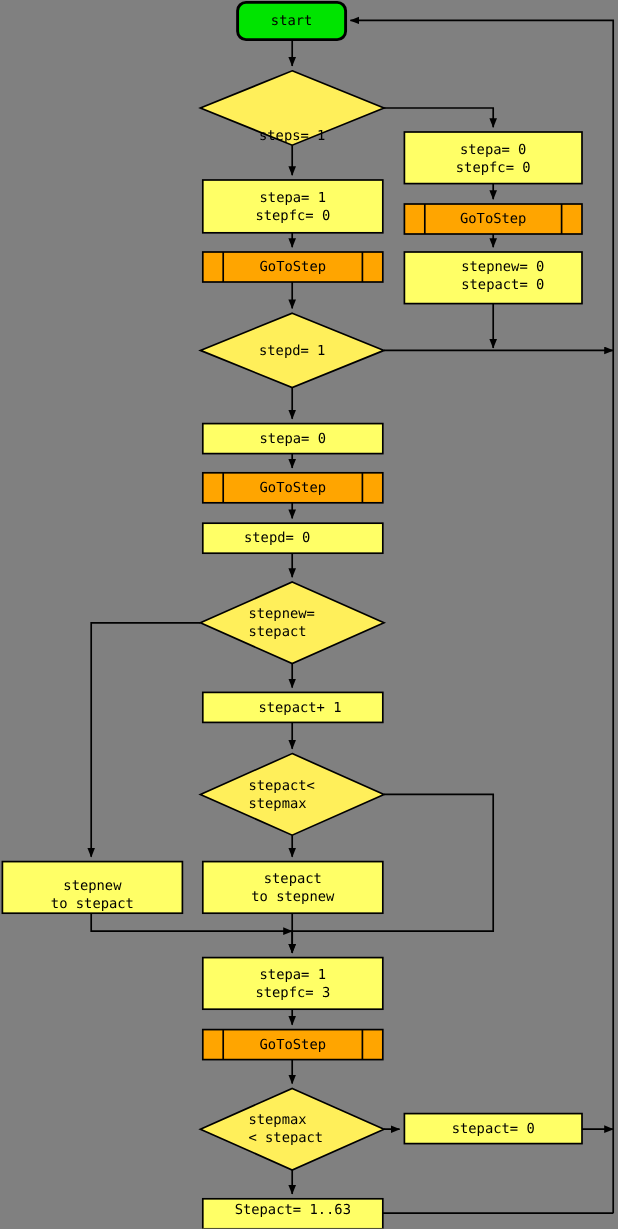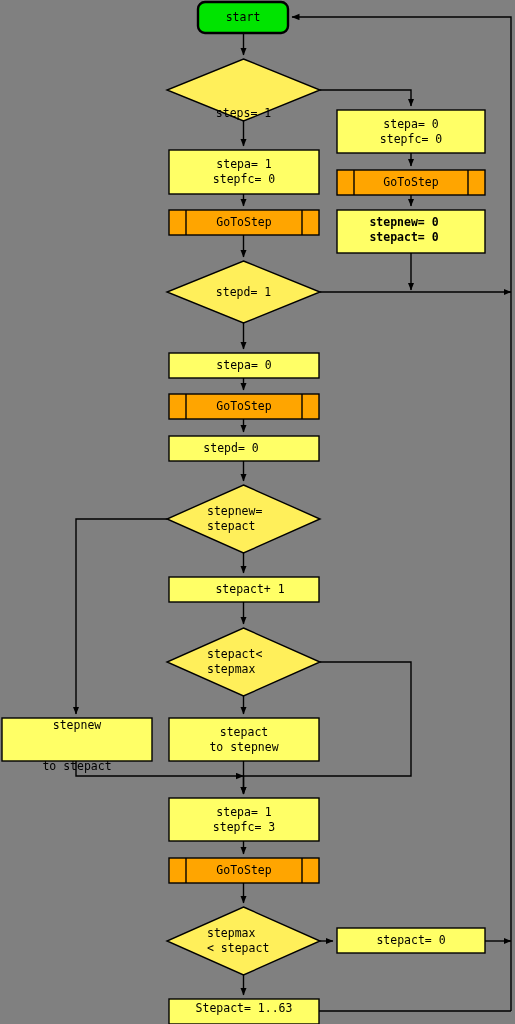--- a/index.html
+++ b/index.html
@@ -113,29 +113,29 @@
         <rect x="169" y="999" width="150" height="25" fill="#ffff66" stroke="#000000" stroke-width="1.4"></rect>
       </g>
   </svg>
   <div id="labels-layer">
       <div class="node-label" style="left: 198px; top: 2px; width: 90px; height: 31px;"><span>start</span></div>
       <div class="node-label" style="left: 167px; top: 59px; width: 153px; height: 62px; justify-content: flex-end;"><span>steps= 1</span></div>
       <div class="node-label" style="left: 169px; top: 150px; width: 150px; height: 44px;"><span>stepa= 1</span><span>stepfc= 0</span></div>
       <div class="node-label" style="left: 169px; top: 210px; width: 150px; height: 25px;"><span>GoToStep</span></div>
       <div class="node-label" style="left: 337px; top: 110px; width: 148px; height: 43px;"><span>stepa= 0</span><span>stepfc= 0</span></div>
       <div class="node-label" style="left: 337px; top: 170px; width: 148px; height: 25px;"><span>GoToStep</span></div>
-      <div class="node-label" style="left: 330px; top: 210px; width: 148px; height: 39px; font-weight: bold;"><span>stepnew= 0</span><span>stepact= 0</span></div>
+      <div class="node-label" style="left: 345px; top: 210px; width: 148px; height: 39px;"><span>stepnew= 0</span><span>stepact= 0</span></div>
       <div class="node-label" style="left: 167px; top: 261px; width: 153px; height: 62px; justify-content: center;"><span>stepd= 1</span></div>
       <div class="node-label" style="left: 169px; top: 353px; width: 150px; height: 25px;"><span>stepa= 0</span></div>
       <div class="node-label" style="left: 169px; top: 394px; width: 150px; height: 25px;"><span>GoToStep</span></div>
       <div class="node-label" style="left: 169px; top: 436px; width: 124px; height: 25px;"><span>stepd= 0</span></div>
       <div class="node-label left" style="left: 167px; top: 485px; width: 153px; height: 68px; padding-left: 40px;"><span>stepnew=</span><span>stepact</span></div>
       <div class="node-label" style="left: 169px; top: 577px; width: 162px; height: 25px;"><span>stepact+ 1</span></div>
       <div class="node-label left" style="left: 167px; top: 628px; width: 153px; height: 68px; padding-left: 40px;"><span>stepact&lt;</span><span>stepmax</span></div>
-      <div class="node-label" style="left: 2px; top: 718px; width: 150px; height: 56px; justify-content: space-between;"><span>stepnew</span><span>to stepact</span></div>
+      <div class="node-label" style="left: 2px; top: 718px; width: 150px; height: 56px;"><span>stepnew</span><span>to stepact</span></div>
       <div class="node-label" style="left: 169px; top: 718px; width: 150px; height: 43px;"><span>stepact</span><span>to stepnew</span></div>
       <div class="node-label" style="left: 169px; top: 798px; width: 150px; height: 43px;"><span>stepa= 1</span><span>stepfc= 3</span></div>
       <div class="node-label" style="left: 169px; top: 858px; width: 150px; height: 25px;"><span>GoToStep</span></div>
       <div class="node-label left" style="left: 167px; top: 907px; width: 153px; height: 68px; padding-left: 40px;"><span>stepmax</span><span>&lt; stepact</span></div>
       <div class="node-label" style="left: 337px; top: 928px; width: 148px; height: 25px;"><span>stepact= 0</span></div>
       <div class="node-label" style="left: 169px; top: 999px; width: 150px; height: 19px;"><span>Stepact= 1..63</span></div>
     </div>
 </div>
 
 </body></html>

